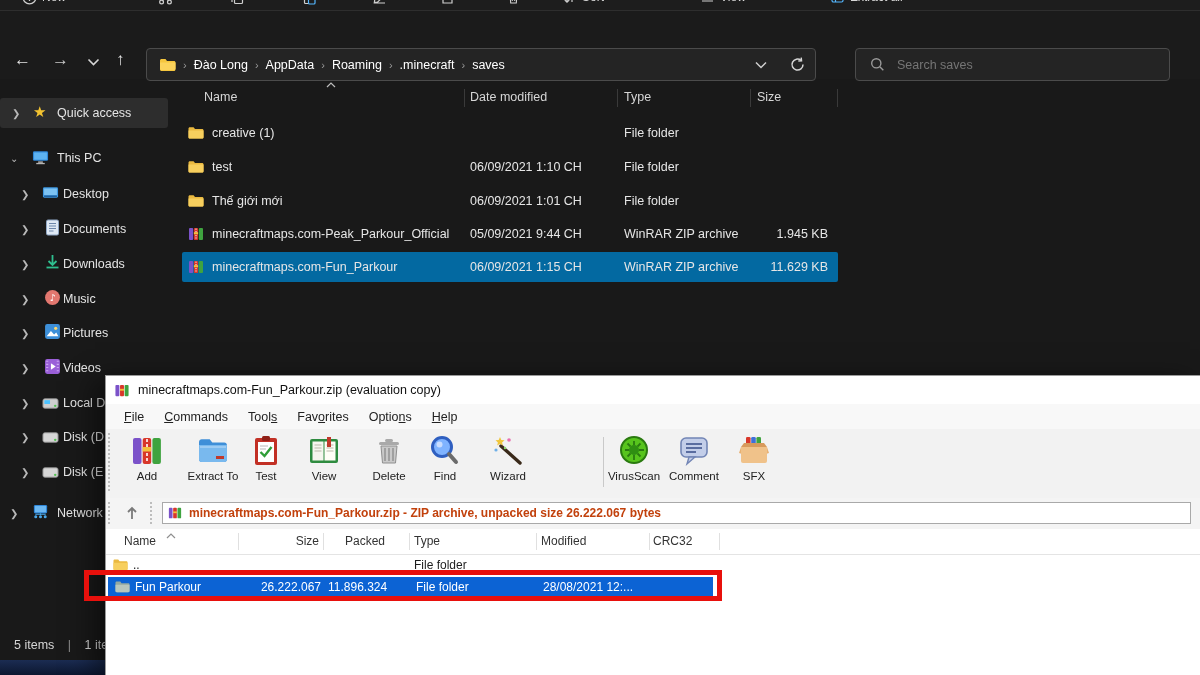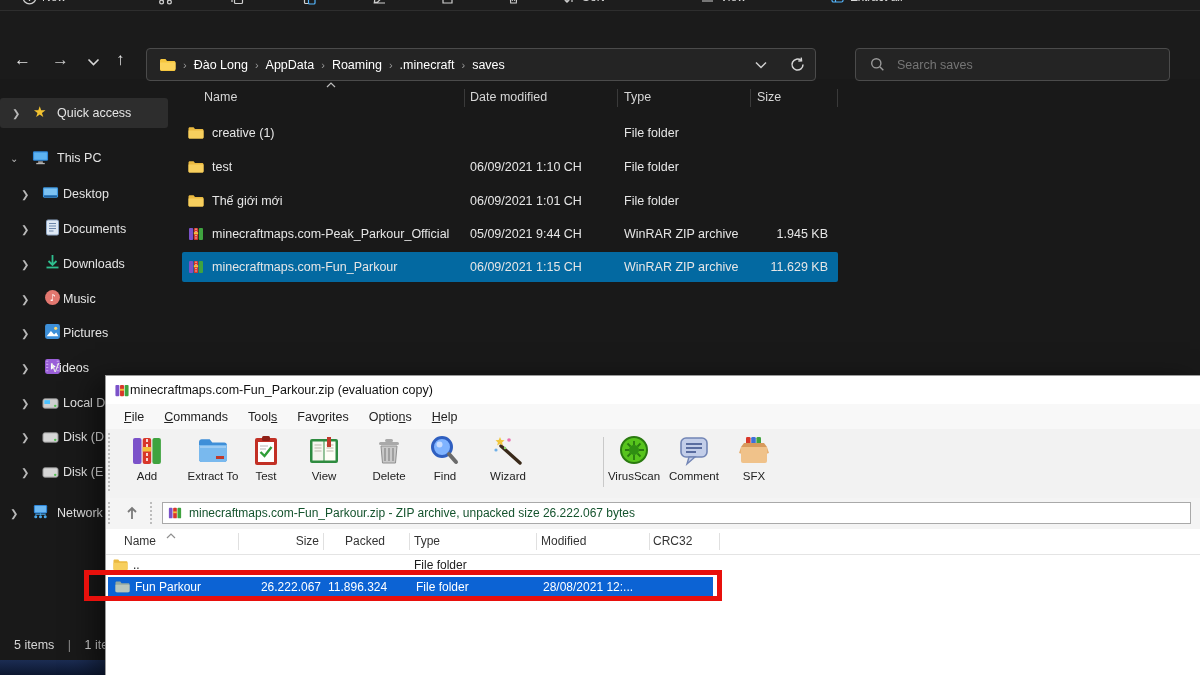--- a/index.html
+++ b/index.html
@@ -38,21 +38,21 @@
   #winrar{left:105px;top:375px;width:1095px;height:300px;background:#f4f4f4;border-left:1px solid #9a9a9a;border-top:1px solid #9a9a9a;box-sizing:border-box;box-shadow:-10px 6px 26px rgba(0,0,0,.5);z-index:5;color:#1c1c1c;}
   #wr-title{position:absolute;left:0;top:0;right:0;height:28px;background:#fff;display:flex;align-items:center;font-size:12.5px;color:#111;}
   #wr-menu{position:absolute;left:0;top:28px;right:0;height:25px;background:#f8f8f8;display:flex;align-items:center;font-size:12.5px;color:#222;padding-left:8px;}
   .wr-menu-item{padding:2px 10px;}
   #wr-tools{position:absolute;left:0;top:53px;right:0;height:69px;background:#f2f2f2;border-bottom:1px solid #d8d8d8;}
   .wr-btn{position:absolute;top:5px;width:66px;height:60px;text-align:center;font-size:11.5px;color:#222;}
   .wr-btn svg{display:block;margin:0 auto 2px auto;}
   .wr-sep{position:absolute;top:8px;width:1px;height:50px;background:#c9c9c9;}
   .grip{position:absolute;width:3px;border-left:2px dotted #bdbdbd;}
   #wr-addr{position:absolute;left:0;top:122px;right:0;height:31px;background:#f4f4f4;}
-  #wr-addr-field{position:absolute;left:56px;top:4px;width:1029px;height:22px;background:#fff;border:1px solid #a9a9a9;box-sizing:border-box;display:flex;align-items:center;font-size:12px;color:#14532d;}
+  #wr-addr-field{position:absolute;left:56px;top:4px;width:1029px;height:22px;background:#fff;border:1px solid #a9a9a9;box-sizing:border-box;display:flex;align-items:center;font-size:12px;color:#c2410c;font-weight:bold;}
   #wr-list{position:absolute;left:0;top:153px;right:0;bottom:0;background:#fff;}
   #wr-cols{position:absolute;left:0;top:0;right:0;height:25px;background:#fff;border-bottom:1px solid #e4e4e4;font-size:12px;color:#333;line-height:25px;}
   .wr-csep{position:absolute;top:4px;width:1px;height:17px;background:#e0e0e0;}
   .wr-row{position:absolute;left:0;width:720px;height:21px;font-size:12px;line-height:21px;color:#1c1c1c;white-space:nowrap;}
   .wr-row .fic{position:absolute;left:7px;top:3px;width:15px;height:14px;}
   .wr-row .nm{position:absolute;left:27px;}
   .wr-row .c-size{position:absolute;left:120px;width:93px;text-align:right;}
   .wr-row .c-packed{position:absolute;left:220px;width:78px;}
   .wr-row .c-type{position:absolute;left:308px;}
   .wr-row .c-mod{position:absolute;left:435px;}
@@ -227,21 +227,21 @@
         </svg>
       <span class="sblabel" style="left:63px">Pictures</span>
     </div>
     <div class="sb-item" style="top:353px">
       <span class="chev" style="left:21px">❯</span>
       <svg class="sbicon" style="left:44px;top:5px" width="16px" height="16" viewBox="0 0 16 16">
           <rect x="1" y="1" width="14" height="14" rx="2" fill="#9a5fd8"></rect>
           <path d="M2 3h2M2 6h2M2 9h2M2 12h2M12 3h2M12 6h2M12 9h2M12 12h2" stroke="#c9a6ef" stroke-width="1"></path>
           <path d="M6.5 5l4.5 3-4.5 3z" fill="#fff"></path>
         </svg>
-      <span class="sblabel" style="left:51px">Videos</span>
+      <span class="sblabel" style="left:63px">Videos</span>
     </div>
     <div class="sb-item" style="top:388px">
       <span class="chev" style="left:21px">❯</span>
       <svg class="sbicon" style="left:42px;top:7px" width="18" height="12" viewBox="0 0 18 12">
           <rect x="1" y="1" width="16" height="10" rx="2" fill="#cfcfcf" stroke="#8f8f8f"></rect>
           <rect x="2.5" y="2.5" width="6" height="4" fill="#4cc2ff"></rect>
           <circle cx="14" cy="8.5" r="1.3" fill="#53c453"></circle>
         </svg>
       <span class="sblabel" style="left:63px">Local D</span>
     </div>
@@ -353,21 +353,21 @@
   <div id="taskbar" class="abs"></div>
 
   <div id="winrar" class="abs">
     <div id="wr-title">
       <svg style="margin-left:8px" width="16" height="15" viewBox="0 0 16 16">
           <rect x="1" y="2" width="4.2" height="12" rx="1" fill="#7b52c9"></rect>
           <rect x="5.9" y="2" width="4.2" height="12" rx="1" fill="#d8372a"></rect>
           <rect x="10.8" y="2" width="4.2" height="12" rx="1" fill="#3fa33f"></rect>
           <rect x="5.9" y="6.2" width="4.2" height="2" fill="#f3c13c"></rect>
         </svg>
-      <span style="">minecraftmaps.com-Fun_Parkour.zip (evaluation copy)</span>
+      <span style="margin-left:8px">minecraftmaps.com-Fun_Parkour.zip (evaluation copy)</span>
     </div>
 
     <div id="wr-menu">
       <span class="wr-menu-item"><u>F</u>ile</span>
       <span class="wr-menu-item"><u>C</u>ommands</span>
       <span class="wr-menu-item">Tool<u>s</u></span>
       <span class="wr-menu-item">Fav<u>o</u>rites</span>
       <span class="wr-menu-item">Optio<u>n</u>s</span>
       <span class="wr-menu-item"><u>H</u>elp</span>
     </div>

